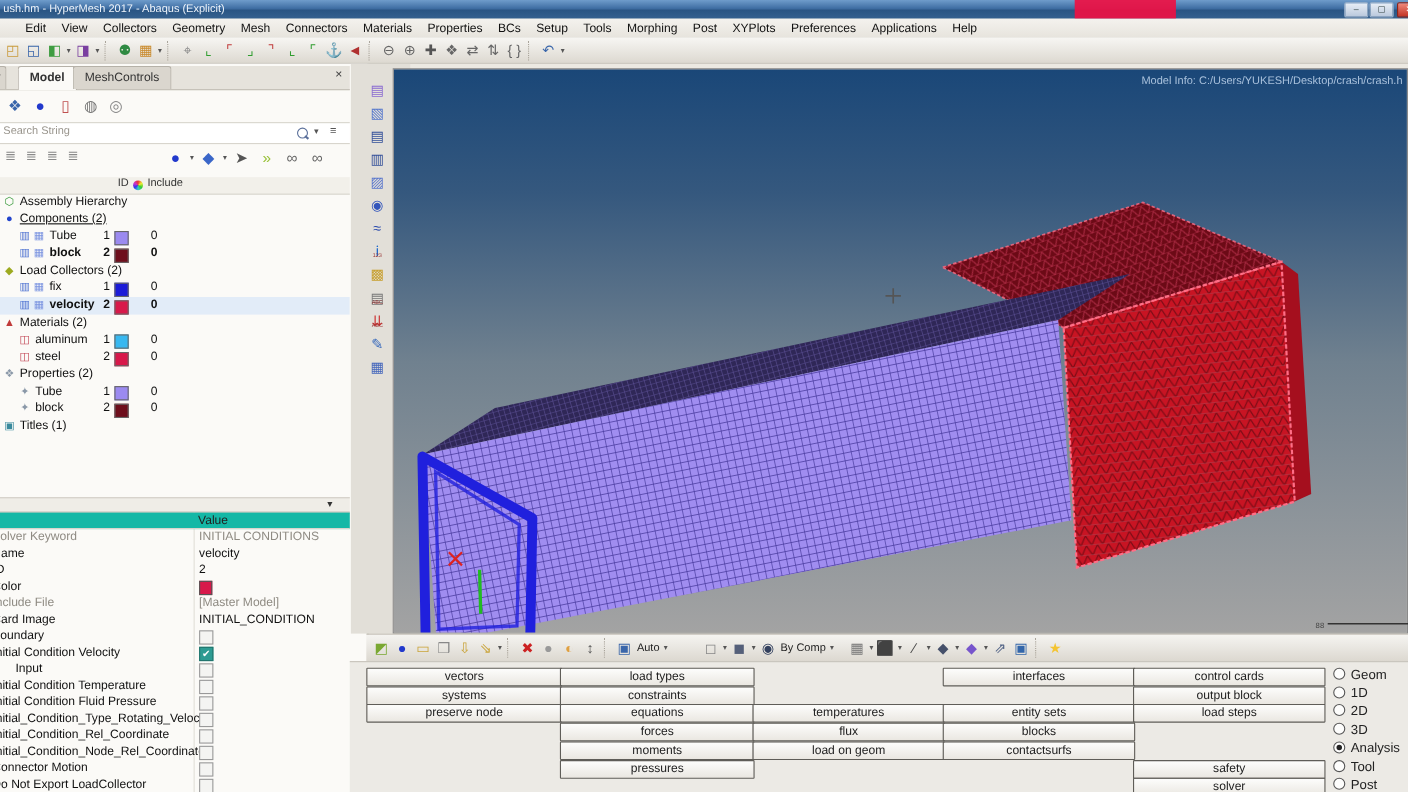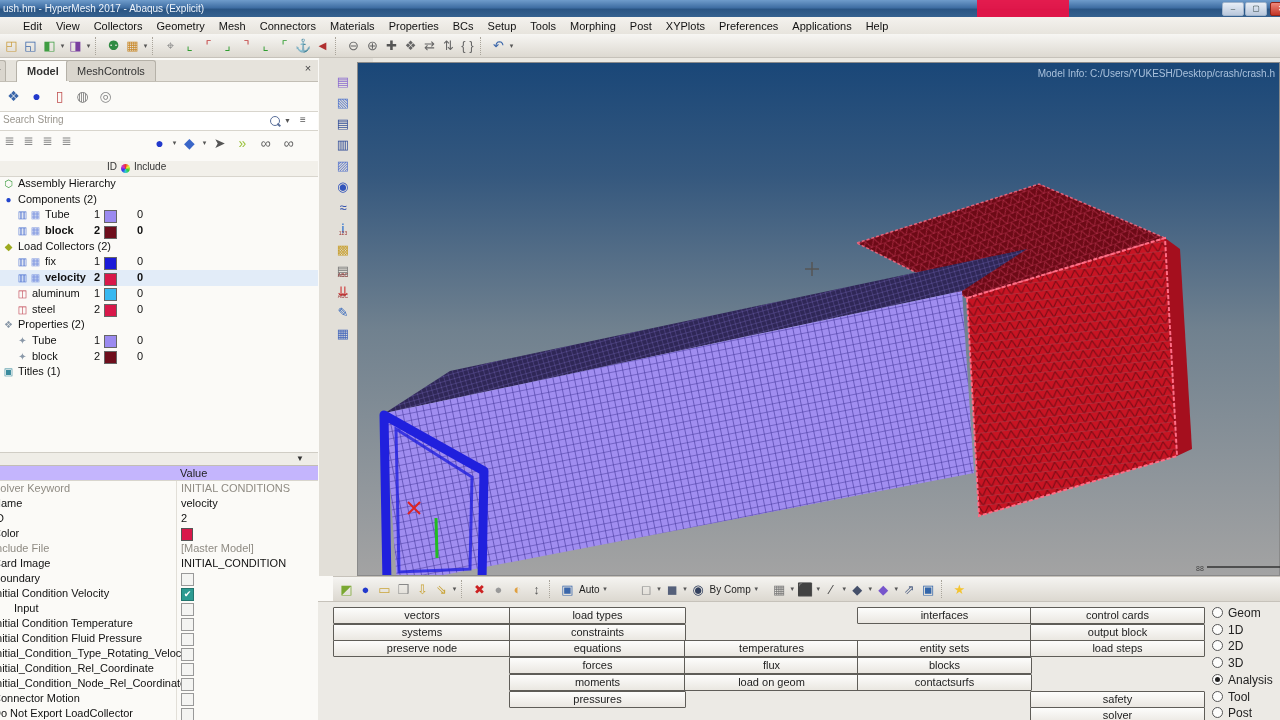--- a/index.html
+++ b/index.html
@@ -49,21 +49,21 @@
   .ticon{display:inline-block;width:13px;text-align:center;font-size:10px;vertical-align:top;}
   .tlabel{display:inline-block;vertical-align:top;}
   .tid{position:absolute;left:90px;width:10px;text-align:right;}
   .tswatch{position:absolute;left:104px;top:2.5px;width:11px;height:11px;border:1px solid #666;}
   .tinclude{position:absolute;left:137px;}
   .bold{font-weight:bold;}
   #tree-divider{position:absolute;left:0;top:394px;width:318px;height:13px;background:#efede7;border:1px solid #d0cdc5;border-left:none;border-right:none;}
   #divider-arrow{position:absolute;left:296px;top:1px;font-size:8px;color:#333;}
   
   #ee{position:absolute;left:0;top:407px;width:318px;height:255px;border-top:1px solid #c2beb5;}
-  #ee-header{position:absolute;left:0;top:0;width:318px;height:14px;background:#c4b5fd;border-bottom:1px solid #d8d5cd;}
+  #ee-header{position:absolute;left:0;top:0;width:318px;height:14px;background:#14b8a6;border-bottom:1px solid #d8d5cd;}
   #ee-value-h{position:absolute;left:180px;top:0;line-height:14px;color:#222;}
   #ee-rows{position:absolute;left:0;top:15px;width:318px;}
   .erow{position:relative;height:15px;line-height:15px;white-space:nowrap;}
   .elabel{position:absolute;left:-7px;}
   .elabel.ind{left:14px;}
   .evalue{position:absolute;left:181px;}
   .muted{color:#8f8b83;}
   .eswatch{position:absolute;left:181px;top:2px;width:10px;height:11px;border:1px solid #555;}
   .cb{position:absolute;left:181px;top:2px;width:11px;height:11px;border:1px solid #999;background:#f4f4f2;
       font-size:9px;line-height:11px;text-align:center;color:#fff;}
@@ -193,26 +193,27 @@
         <div class="pi" style="color: rgb(102, 102, 102);">∞</div>
         <div class="pi" style="color: rgb(102, 102, 102);">∞</div>
       </div>
     <div id="idheader">
       <span style="position:absolute;left:107px;">ID</span>
       <span id="colorwheel"></span>
       <span style="position:absolute;left:134px;">Include</span>
     </div>
     <div id="tree">
         <div class="trow"><span style="display: inline-block; width: 2px;"></span><span class="ticon" style="color: rgb(63, 157, 66);">⬡</span><span class="tlabel" style="margin-left: 3px;">Assembly Hierarchy</span></div>
-        <div class="trow"><span style="display: inline-block; width: 2px;"></span><span class="ticon" style="color: rgb(34, 68, 204);">●</span><span class="tlabel" style="margin-left: 3px;">Components (2)</span></div>
+        <div class="trow"><span style="display: inline-block; width: 2px;"></span><span class="ticon" style="color: rgb(34, 68, 204);">●</span><span class="tlabel" style="margin-left: 3px; text-decoration: underline;">Components (2)</span></div>
         <div class="trow"><span style="display: inline-block; width: 16px;"></span><span class="ticon" style="color: rgb(74, 111, 208);">▥</span><span class="ticon" style="color: rgb(122, 147, 224);">▦</span><span class="tlabel" style="margin-left: 3px;">Tube</span><span class="tid">1</span><span class="tswatch" style="background: rgb(155, 138, 240);"></span><span class="tinclude">0</span></div>
         <div class="trow"><span style="display: inline-block; width: 16px;"></span><span class="ticon" style="color: rgb(74, 111, 208);">▥</span><span class="ticon" style="color: rgb(122, 147, 224);">▦</span><span class="tlabel bold" style="margin-left: 3px;">block</span><span class="tid bold">2</span><span class="tswatch" style="background: rgb(110, 14, 28);"></span><span class="tinclude bold">0</span></div>
         <div class="trow"><span style="display: inline-block; width: 2px;"></span><span class="ticon" style="color: rgb(157, 170, 32);">◆</span><span class="tlabel" style="margin-left: 3px;">Load Collectors (2)</span></div>
         <div class="trow"><span style="display: inline-block; width: 16px;"></span><span class="ticon" style="color: rgb(74, 111, 208);">▥</span><span class="ticon" style="color: rgb(122, 147, 224);">▦</span><span class="tlabel" style="margin-left: 3px;">fix</span><span class="tid">1</span><span class="tswatch" style="background: rgb(27, 27, 216);"></span><span class="tinclude">0</span></div>
         <div class="trow sel"><span style="display: inline-block; width: 16px;"></span><span class="ticon" style="color: rgb(74, 111, 208);">▥</span><span class="ticon" style="color: rgb(122, 147, 224);">▦</span><span class="tlabel bold" style="margin-left: 3px;">velocity</span><span class="tid bold">2</span><span class="tswatch" style="background: rgb(216, 24, 74);"></span><span class="tinclude bold">0</span></div>
+        <div class="trow"><span style="display: inline-block; width: 2px;"></span><span class="ticon" style="color: rgb(192, 58, 58);">▲</span><span class="tlabel" style="margin-left: 3px;">Materials (2)</span></div>
         <div class="trow"><span style="display: inline-block; width: 16px;"></span><span class="ticon" style="color: rgb(192, 64, 80);">◫</span><span class="tlabel" style="margin-left: 3px;">aluminum</span><span class="tid">1</span><span class="tswatch" style="background: rgb(56, 184, 240);"></span><span class="tinclude">0</span></div>
         <div class="trow"><span style="display: inline-block; width: 16px;"></span><span class="ticon" style="color: rgb(192, 64, 80);">◫</span><span class="tlabel" style="margin-left: 3px;">steel</span><span class="tid">2</span><span class="tswatch" style="background: rgb(216, 24, 74);"></span><span class="tinclude">0</span></div>
         <div class="trow"><span style="display: inline-block; width: 2px;"></span><span class="ticon" style="color: rgb(138, 152, 168);">❖</span><span class="tlabel" style="margin-left: 3px;">Properties (2)</span></div>
         <div class="trow"><span style="display: inline-block; width: 16px;"></span><span class="ticon" style="color: rgb(138, 152, 168);">✦</span><span class="tlabel" style="margin-left: 3px;">Tube</span><span class="tid">1</span><span class="tswatch" style="background: rgb(155, 138, 240);"></span><span class="tinclude">0</span></div>
         <div class="trow"><span style="display: inline-block; width: 16px;"></span><span class="ticon" style="color: rgb(138, 152, 168);">✦</span><span class="tlabel" style="margin-left: 3px;">block</span><span class="tid">2</span><span class="tswatch" style="background: rgb(110, 14, 28);"></span><span class="tinclude">0</span></div>
         <div class="trow"><span style="display: inline-block; width: 2px;"></span><span class="ticon" style="color: rgb(58, 138, 157);">▣</span><span class="tlabel" style="margin-left: 3px;">Titles (1)</span></div>
       </div>
     <div id="tree-divider">
       <span id="divider-arrow">▼</span>
     </div>

